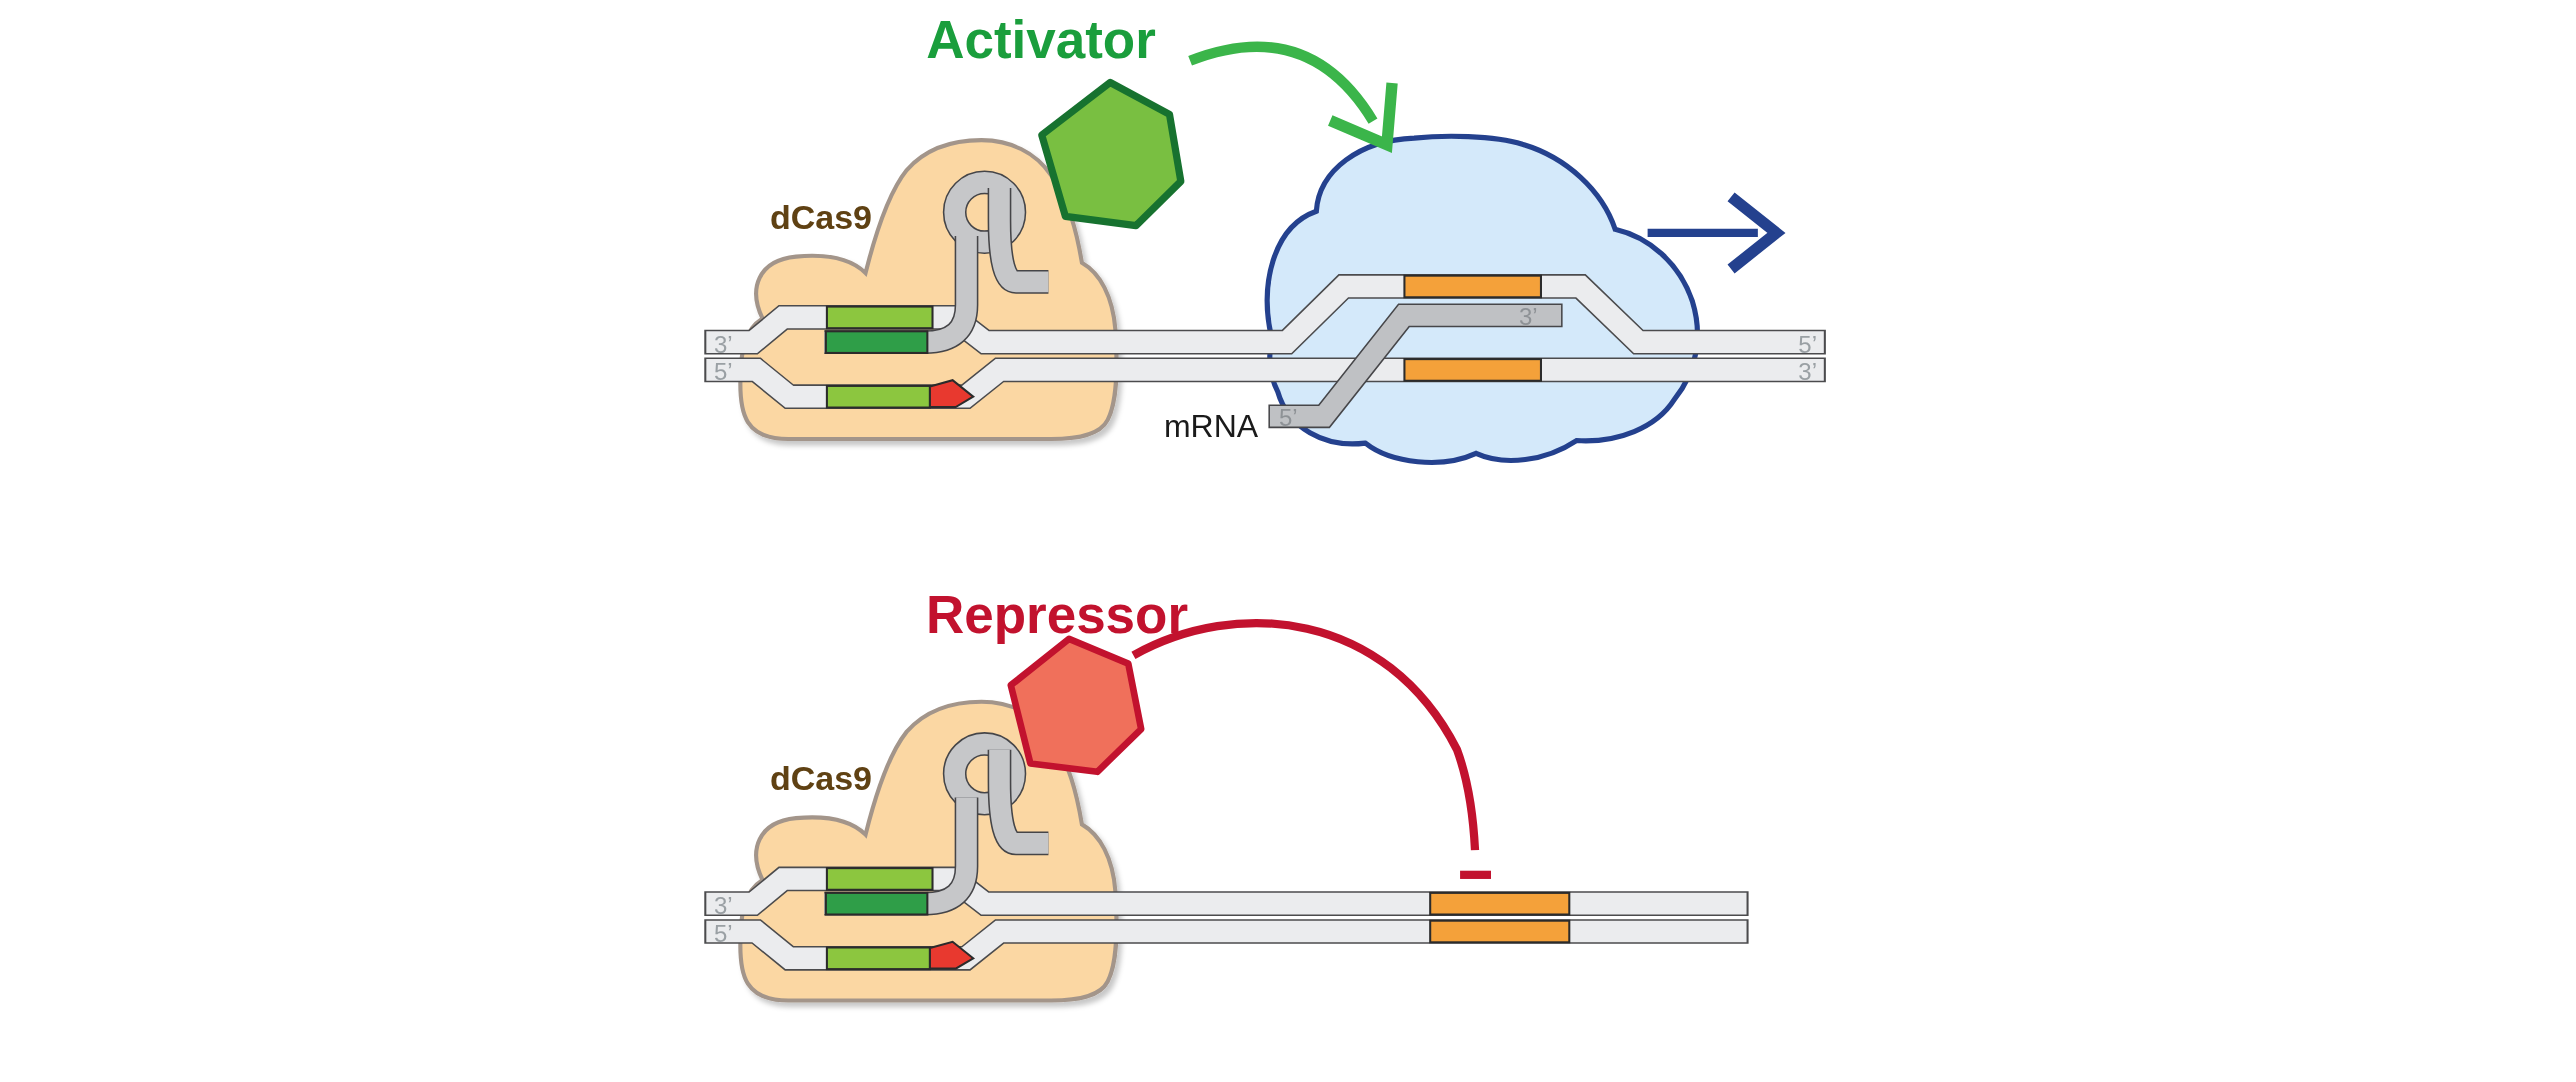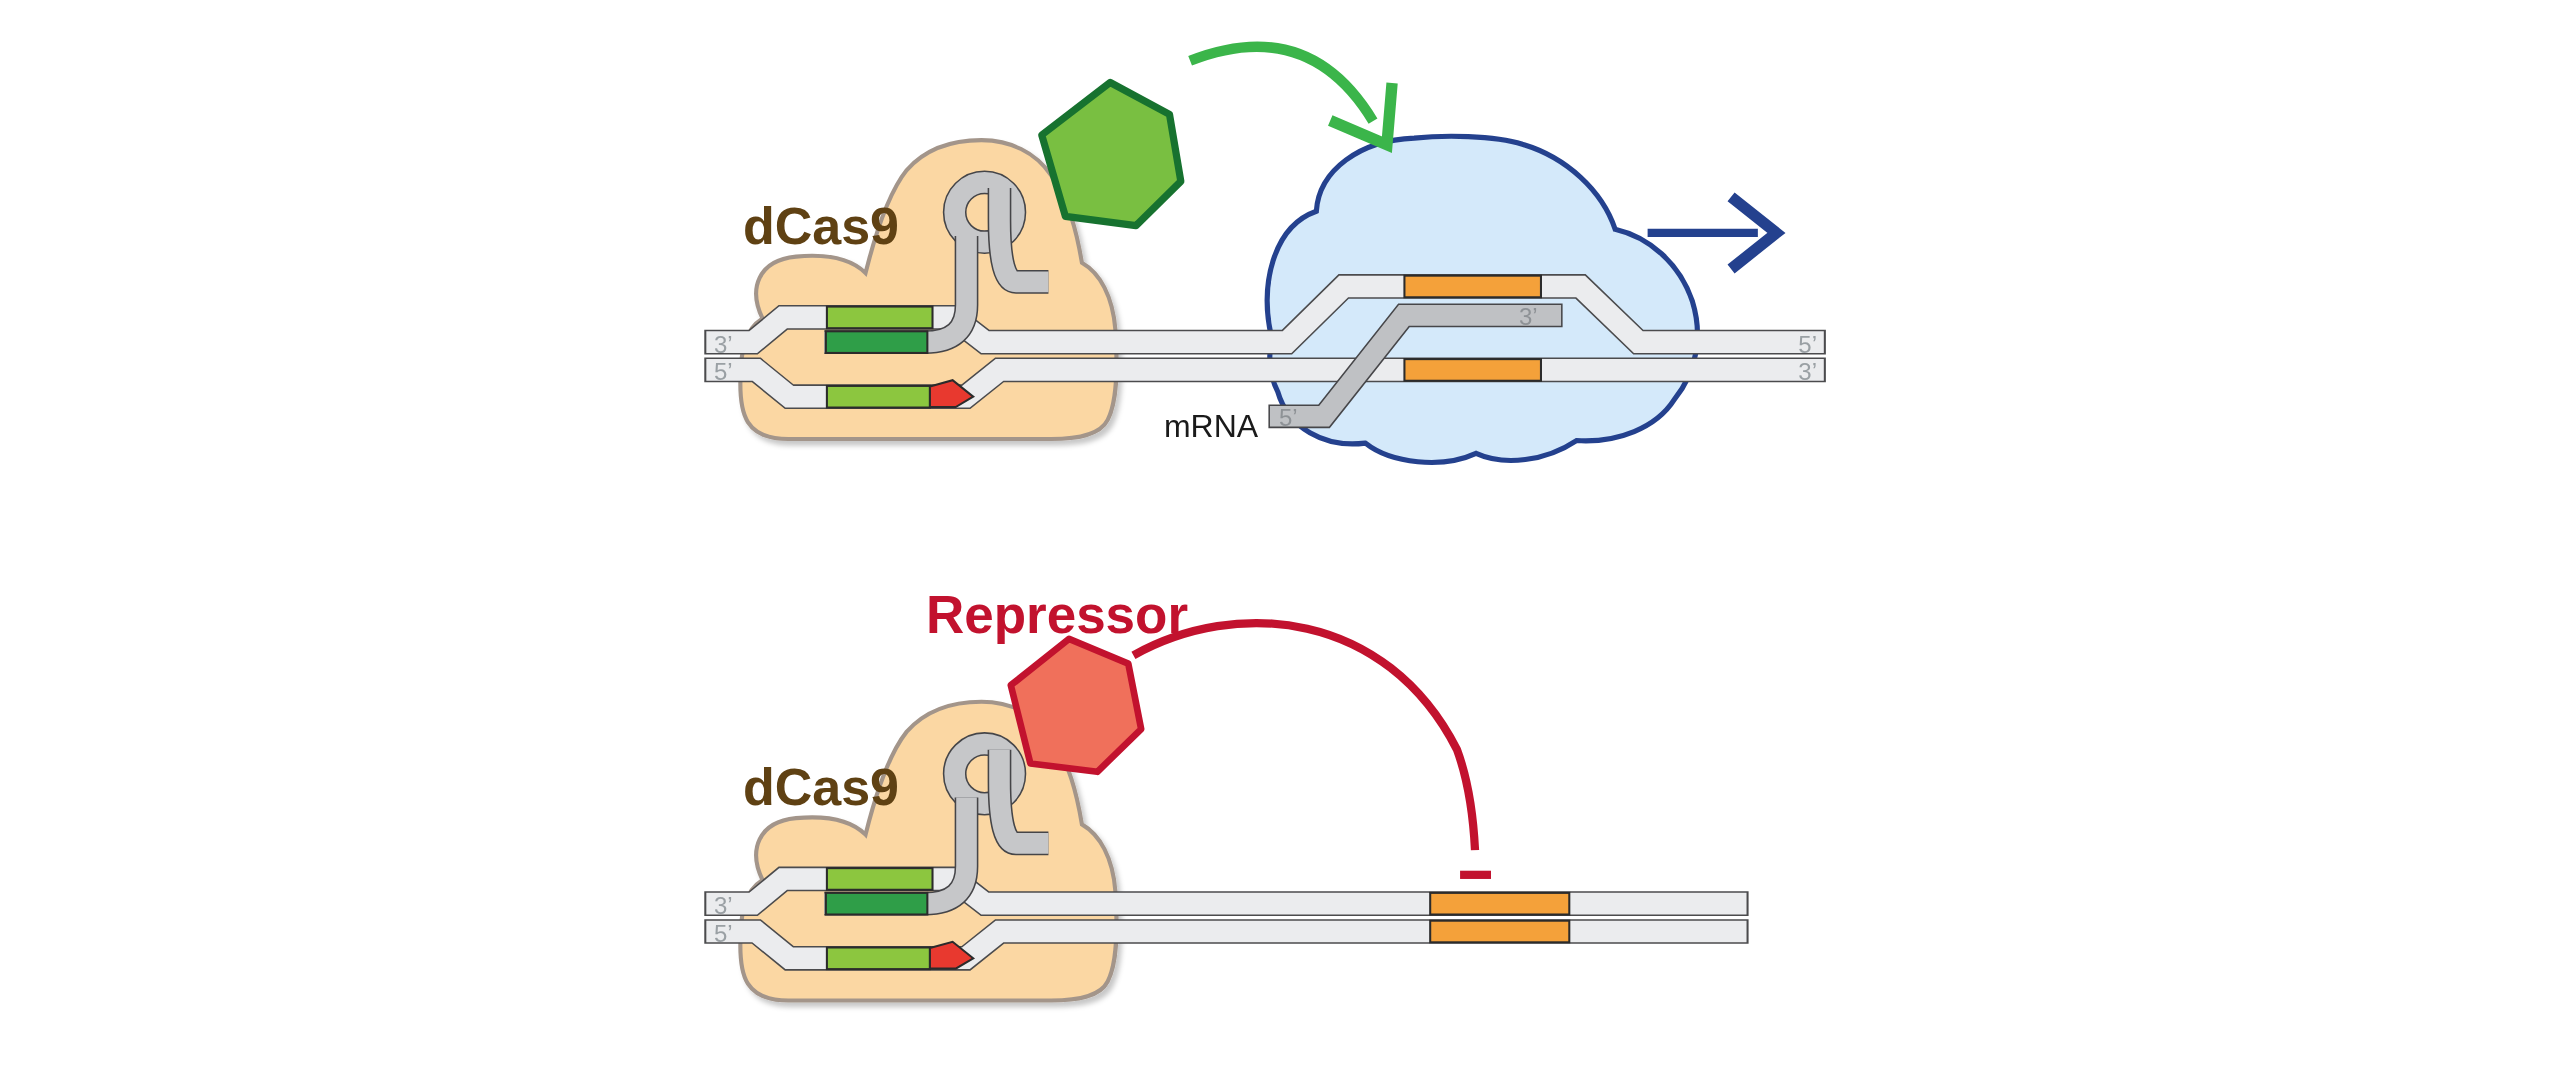--- a/index.html
+++ b/index.html
@@ -5,21 +5,21 @@
   html,body{margin:0;padding:0;background:#ffffff;}
   .stage{position:relative;width:2576px;height:1083px;background:#fff;overflow:hidden;
          font-family:"Liberation Sans", sans-serif;}
   .stage svg{position:absolute;left:0;top:0;}
   .lbl{position:absolute;line-height:1;white-space:nowrap;}
   .ctr{transform:translateX(-50%);}
   .big-title{font-size:56px;font-weight:bold;color:#000;
              text-shadow:2.1px 3.1px 3.6px rgba(0,0,0,0.30);}
   .activator{font-size:53px;font-weight:bold;color:#1a9e3c;}
   .repressor{font-size:53px;font-weight:bold;color:#c2122e;}
-  .dcas9{font-size:52px;font-weight:bold;color:#5f4113;}
+  .dcas9{font-size:34px;font-weight:bold;color:#5f4113;}
   .mrna{font-size:32px;color:#1a1a1a;}
   .endlbl{font-size:24px;color:#9aa0a4;}
   .endlbl.right{width:45px;text-align:right;}
 </style>
 </head>
 <body>
 
 <div class="stage">
 
 <svg width="2576" height="1083" viewBox="0 0 5000 2102">
@@ -116,20 +116,21 @@
 
     <use href="#sgrna-grp" transform="translate(0,1090)"></use>
 
     <polygon points="2075,1240 2190,1288 2215,1415 2130,1498 2000,1482 1962,1330" stroke-width="13" stroke-linejoin="round" fill="#f0705b" stroke="#c2122e"></polygon>
 
     <path fill="none" stroke-width="16" d="M 2200,1272 C 2400,1160 2690,1185 2828,1455 C 2852,1520 2860,1590 2863,1650" stroke="#c2122e"></path>
     <rect x="2834" y="1690" width="60" height="16" fill="#c2122e"></rect>
   </g>
 </svg>
 
+<div class="lbl ctr activator" style="left:1041px;top:13px;">Activator</div>
 <div class="lbl ctr dcas9" style="left:821px;top:200px;">dCas9</div>
 <div class="lbl ctr mrna" style="left:1211px;top:410px;text-align:right;">mRNA</div>
 
 <div class="lbl endlbl" style="left:714px;top:333px;">3’</div>
 <div class="lbl endlbl" style="left:714px;top:360px;">5’</div>
 <div class="lbl endlbl right" style="left:1772px;top:333px;">5’</div>
 <div class="lbl endlbl right" style="left:1772px;top:360px;">3’</div>
 <div class="lbl endlbl" style="left:1279px;top:406px;color:#8e9296;">5’</div>
 <div class="lbl endlbl" style="left:1519px;top:305px;color:#8e9296;">3’</div>
 

